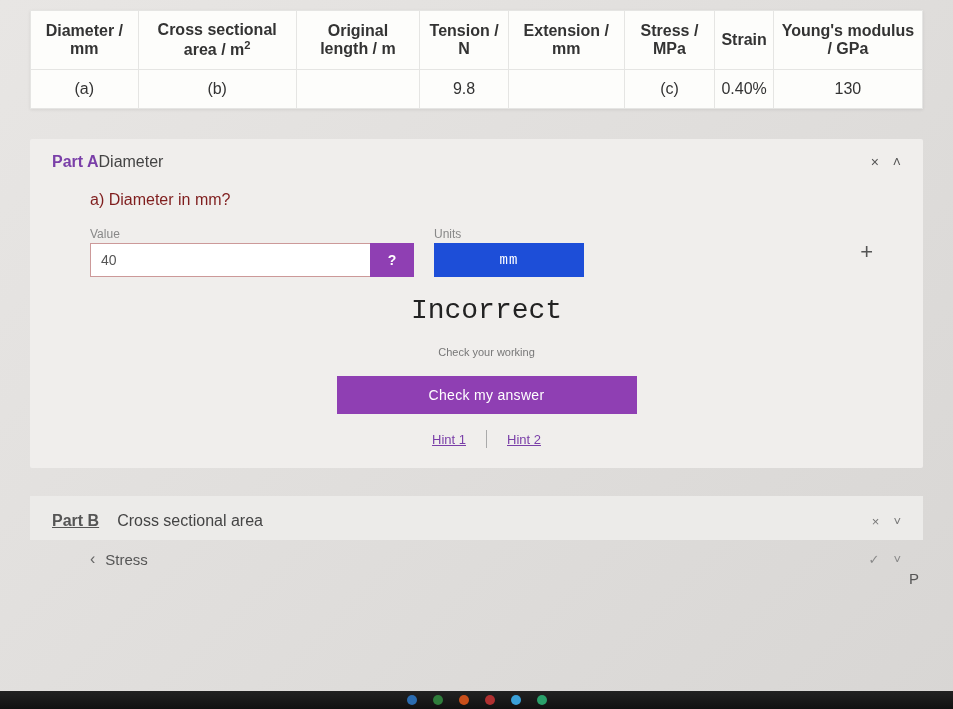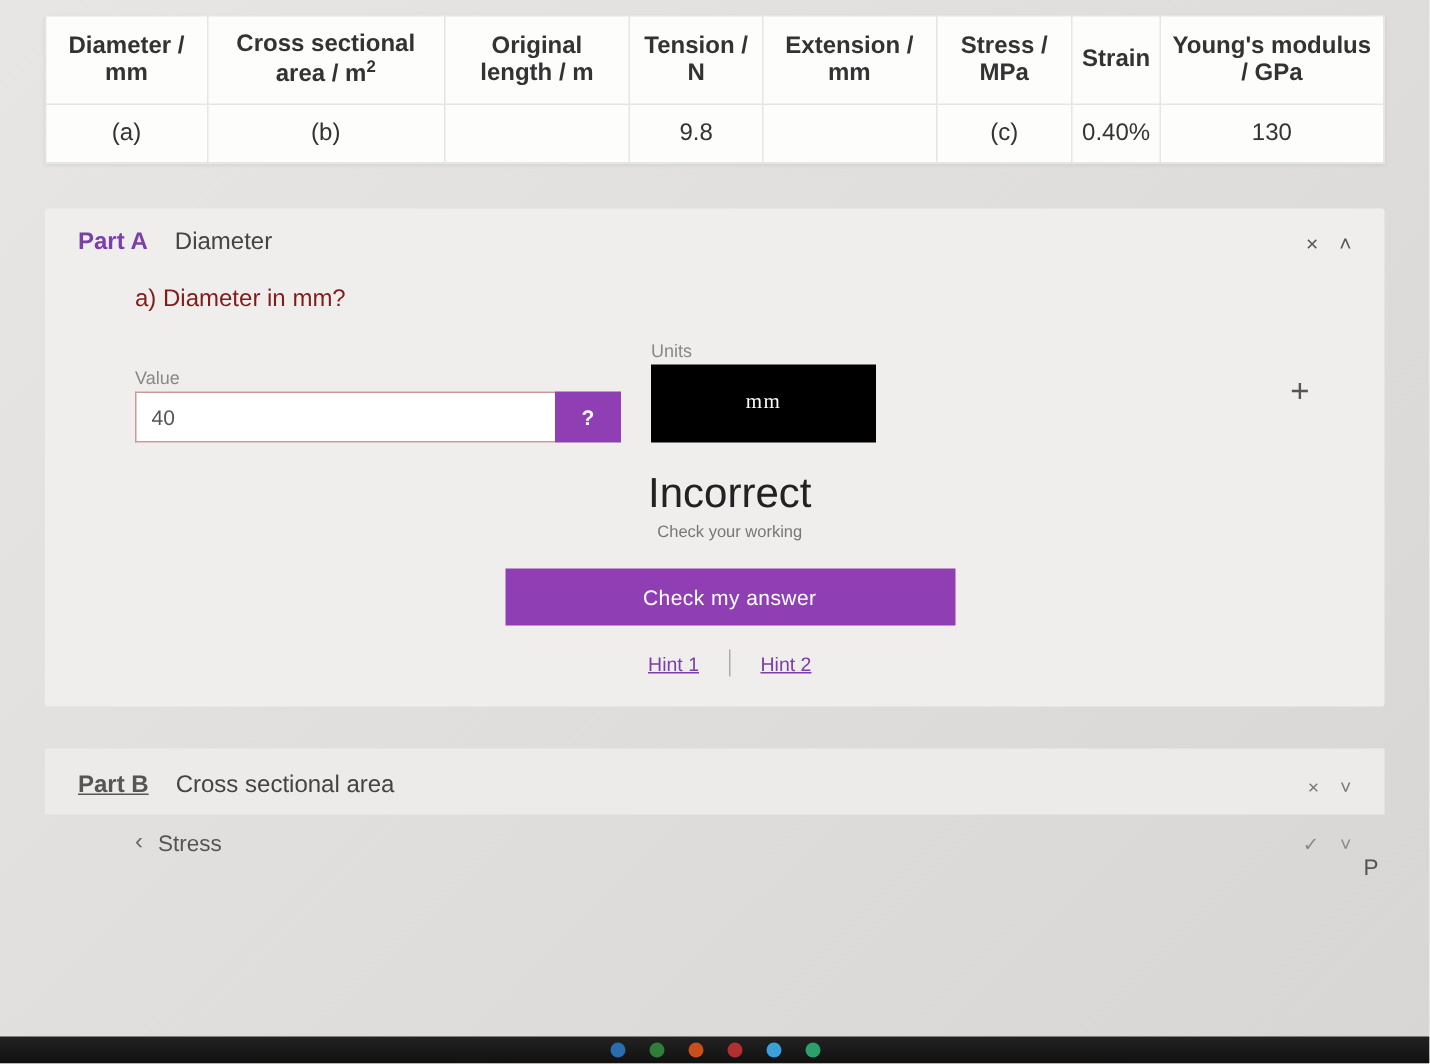--- a/index.html
+++ b/index.html
@@ -35,21 +35,21 @@
     background: #f0eeec;
     border-radius: 2px;
     padding: 0;
   }
   .panel-header {
     display: flex;
     align-items: center;
     justify-content: space-between;
     padding: 14px 22px 10px 22px;
   }
-  .panel-header-left { display: flex; align-items: baseline; gap: 18px; }
+  .panel-header-left { display: flex; align-items: baseline; }
   .part-label { color: #7a3fa8; font-weight: 600; font-size: 16px; }
   .part-title { color: #444; font-size: 16px; }
   .header-icons { display: flex; gap: 14px; color: #555; font-size: 14px; }
   .header-icons span { cursor: pointer; }
 
   .panel-body { padding: 10px 40px 20px 60px; }
   .question { font-size: 16px; color: #7f1d1d; margin-bottom: 18px; }
   .input-row { display: flex; align-items: flex-end; gap: 20px; }
   .value-group { display: flex; flex-direction: column; }
   .small-label { font-size: 12px; color: #888; margin-bottom: 2px; }
@@ -66,37 +66,37 @@
   }
   .help-btn {
     width: 44px; height: 34px;
     background: #8f3fb3;
     color: #fff; border: none;
     font-size: 14px; font-weight: 600;
     cursor: pointer;
   }
   .units-group { display: flex; flex-direction: column; }
   .units-btn {
-    width: 150px; height: 52px;
-    background: #000000; color: #fff;
+    width: 150px; height: 34px;
+    background: #1d4ed8; color: #fff;
     border: none; font-size: 14px;
     letter-spacing: 1px; cursor: pointer;
-    font-family: Liberation Serif, serif;
+    font-family: Liberation Mono, monospace;
   }
   .plus-icon {
     margin-left: auto; align-self: center;
     font-size: 22px; color: #555; cursor: pointer;
     padding-right: 10px;
   }
 
   .feedback { text-align: center; margin-top: 18px; }
   .incorrect {
-    font-family: Liberation Sans, sans-serif;
+    font-family: Liberation Mono, monospace;
     font-size: 28px; color: #222;
-    margin-bottom: 4px;
+    margin-bottom: 20px;
   }
   .check-working { font-size: 11px; color: #777; margin-bottom: 18px; }
   .check-btn {
     display: block; margin: 6px auto;
     width: 300px; height: 38px;
     background: #8f3fb3; color: #fff;
     border: none; font-size: 14px;
     cursor: pointer; letter-spacing: 0.3px;
   }
   .hints {

